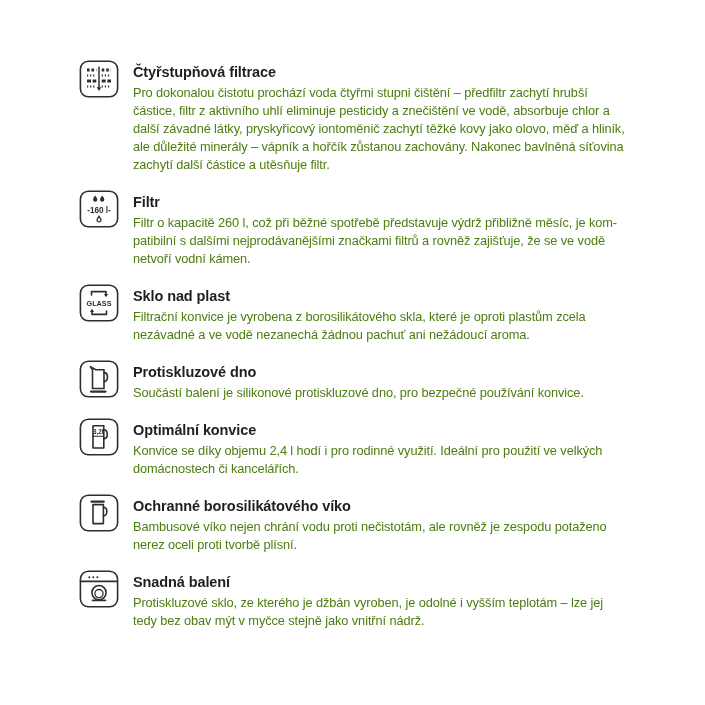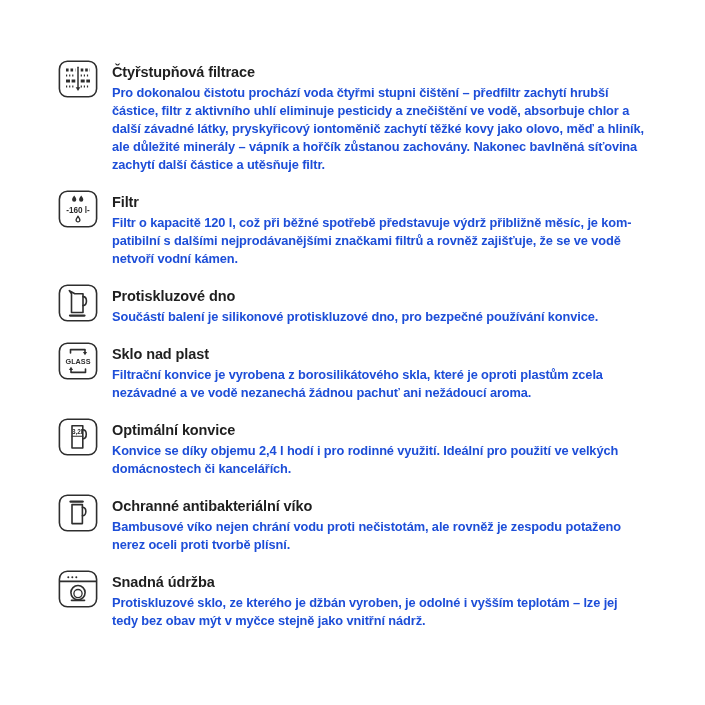--- a/index.html
+++ b/index.html
@@ -7,21 +7,21 @@
     padding: 0;
     width: 705px;
     height: 705px;
     background: #ffffff;
     font-family: "Liberation Sans", sans-serif;
   }
   .page {
     box-sizing: border-box;
     width: 705px;
     height: 705px;
-    padding: 59px 42px 0 58px;
+    padding: 59px 42px 0 79px;
     overflow: hidden;
   }
   .feature {
     display: flex;
     align-items: flex-start;
     margin-bottom: 15px;
   }
   .icon-box {
     width: 48px;
     height: 40px;
@@ -38,24 +38,23 @@
     font-size: 14.5px;
     line-height: 17px;
     font-weight: 700;
     color: #1f1f1f;
     letter-spacing: -0.1px;
   }
   .txt p {
     margin: 0;
     font-size: 12.8px;
     line-height: 18px;
-    color: #1d4ed8;
+    color: #4d7c0f;
     white-space: pre-line;
     letter-spacing: -0.1px;
-    font-weight: bold;
   }
 </style>
 </head>
 <body>
 
 <div class="page">
 
   <section class="feature">
     <div class="icon-box">
       <svg viewBox="0 0 40 40" width="40" height="40" fill="none" stroke="#2e2e2e" stroke-width="1.6" stroke-linecap="round" stroke-linejoin="round">
@@ -89,56 +88,56 @@
       <svg viewBox="0 0 40 40" width="40" height="40" fill="none" stroke="#2e2e2e" stroke-width="1.6" stroke-linecap="round" stroke-linejoin="round">
         <rect x="1.4" y="2.2" width="37.2" height="35.6" rx="8"></rect>
         <path d="M16.2,6.6 c1.3,1.9 2.1,2.9 2.1,4.1 a2.1,2.1 0 1 1 -4.2,0 c0,-1.2 0.8,-2.2 2.1,-4.1 z" fill="#2e2e2e" stroke="none"></path>
         <path d="M23.2,6.6 c1.3,1.9 2.1,2.9 2.1,4.1 a2.1,2.1 0 1 1 -4.2,0 c0,-1.2 0.8,-2.2 2.1,-4.1 z" fill="#2e2e2e" stroke="none"></path>
         <text x="20" y="24.3" font-size="8.2" font-weight="bold" text-anchor="middle" fill="#2e2e2e" stroke="none">-160 l-</text>
         <path d="M20,27.2 c1.2,1.8 1.9,2.7 1.9,3.8 a1.9,1.9 0 1 1 -3.8,0 c0,-1.1 0.7,-2 1.9,-3.8 z" stroke-width="1.3"></path>
       </svg>
     </div>
     <div class="txt">
       <h3>Filtr</h3>
-      <p>Filtr o kapacitě 120 l, což při běžné spotřebě představuje výdrž přibližně měsíc, je kom-
+      <p>Filtr o kapacitě 260 l, což při běžné spotřebě představuje výdrž přibližně měsíc, je kom-
 patibilní s dalšími nejprodávanějšími značkami filtrů a rovněž zajišťuje, že se ve vodě
 netvoří vodní kámen.</p>
-    </div>
-  </section>
-
-  <section class="feature">
-    <div class="icon-box">
-      <svg viewBox="0 0 40 40" width="40" height="40" fill="none" stroke="#2e2e2e" stroke-width="1.6" stroke-linecap="round" stroke-linejoin="round">
-        <rect x="1.4" y="2.2" width="37.2" height="35.6" rx="8"></rect>
-        <path d="M13.5,29.5 L13.5,10.8 L11.3,7.6 L16.8,10.8 L25,10.8 L25,29.5 Z"></path>
-        <path d="M25,13.6 c4.6,0 4.6,9 0,9"></path>
-        <line x1="12" y1="32.6" x2="26.5" y2="32.6" stroke-width="2.2"></line>
-      </svg>
-    </div>
-    <div class="txt">
-      <h3>Protiskluzové dno</h3>
-      <p>Součástí balení je silikonové protiskluzové dno, pro bezpečné používání konvice.</p>
     </div>
   </section>
 
   <section class="feature">
     <div class="icon-box">
       <svg viewBox="0 0 40 40" width="40" height="40" fill="none" stroke="#2e2e2e" stroke-width="1.6" stroke-linecap="round" stroke-linejoin="round">
         <rect x="1.4" y="2.2" width="37.2" height="35.6" rx="8"></rect>
         <path d="M12.5,12 L12.5,8.6 L27,8.6 L27,11.3"></path>
         <path d="M24.9,10.9 L27,14.2 L29.1,10.9 Z" fill="#2e2e2e" stroke="none"></path>
         <text x="20" y="23.2" font-size="7.6" font-weight="bold" text-anchor="middle" fill="#2e2e2e" stroke="none" textLength="25" lengthAdjust="spacingAndGlyphs">GLASS</text>
         <path d="M27.5,28 L27.5,31.4 L13,31.4 L13,28.7"></path>
         <path d="M10.9,29.1 L13,25.8 L15.1,29.1 Z" fill="#2e2e2e" stroke="none"></path>
       </svg>
     </div>
     <div class="txt">
       <h3>Sklo nad plast</h3>
       <p>Filtrační konvice je vyrobena z borosilikátového skla, které je oproti plastům zcela
 nezávadné a ve vodě nezanechá žádnou pachuť ani nežádoucí aroma.</p>
+    </div>
+  </section>
+
+  <section class="feature">
+    <div class="icon-box">
+      <svg viewBox="0 0 40 40" width="40" height="40" fill="none" stroke="#2e2e2e" stroke-width="1.6" stroke-linecap="round" stroke-linejoin="round">
+        <rect x="1.4" y="2.2" width="37.2" height="35.6" rx="8"></rect>
+        <path d="M13.5,29.5 L13.5,10.8 L11.3,7.6 L16.8,10.8 L25,10.8 L25,29.5 Z"></path>
+        <path d="M25,13.6 c4.6,0 4.6,9 0,9"></path>
+        <line x1="12" y1="32.6" x2="26.5" y2="32.6" stroke-width="2.2"></line>
+      </svg>
+    </div>
+    <div class="txt">
+      <h3>Protiskluzové dno</h3>
+      <p>Součástí balení je silikonové protiskluzové dno, pro bezpečné používání konvice.</p>
     </div>
   </section>
 
   <section class="feature">
     <div class="icon-box">
       <svg viewBox="0 0 40 40" width="40" height="40" fill="none" stroke="#2e2e2e" stroke-width="1.6" stroke-linecap="round" stroke-linejoin="round">
         <rect x="1.4" y="2.2" width="37.2" height="35.6" rx="8"></rect>
         <path d="M14,8.8 L24.8,8.8 L24.8,31 L14,31 Z"></path>
         <path d="M24.8,12.8 c4.6,0 4.6,9 0,9"></path>
         <line x1="14" y1="19.2" x2="24.8" y2="19.2" stroke-width="1.1"></line>
@@ -155,39 +154,39 @@
   <section class="feature">
     <div class="icon-box">
       <svg viewBox="0 0 40 40" width="40" height="40" fill="none" stroke="#2e2e2e" stroke-width="1.6" stroke-linecap="round" stroke-linejoin="round">
         <rect x="1.4" y="2.2" width="37.2" height="35.6" rx="8"></rect>
         <line x1="12.6" y1="8.6" x2="24.6" y2="8.6" stroke-width="2.4"></line>
         <path d="M14,11.6 L24.4,11.6 L24.4,30.6 L14,30.6 Z"></path>
         <path d="M24.4,14.2 c4.6,0 4.6,8.6 0,8.6"></path>
       </svg>
     </div>
     <div class="txt">
-      <h3>Ochranné antibakteriální víko</h3>
+      <h3>Ochranné borosilikátového víko</h3>
       <p>Bambusové víko nejen chrání vodu proti nečistotám, ale rovněž je zespodu potaženo
 nerez oceli proti tvorbě plísní.</p>
     </div>
   </section>
 
   <section class="feature">
     <div class="icon-box">
       <svg viewBox="0 0 40 40" width="40" height="40" fill="none" stroke="#2e2e2e" stroke-width="1.6" stroke-linecap="round" stroke-linejoin="round">
         <rect x="1.4" y="2.2" width="37.2" height="35.6" rx="8"></rect>
         <circle cx="10.3" cy="8.2" r="1" fill="#2e2e2e" stroke="none"></circle>
         <circle cx="14.3" cy="8.2" r="1" fill="#2e2e2e" stroke="none"></circle>
         <circle cx="18.3" cy="8.2" r="1" fill="#2e2e2e" stroke="none"></circle>
         <line x1="1.8" y1="12.4" x2="38.2" y2="12.4"></line>
         <circle cx="20" cy="23.6" r="7.1"></circle>
         <circle cx="20" cy="24.6" r="4.1" stroke-width="1.3"></circle>
         <line x1="13.5" y1="31.4" x2="26.5" y2="31.4"></line>
       </svg>
     </div>
     <div class="txt">
-      <h3>Snadná údržba</h3>
+      <h3>Snadná balení</h3>
       <p>Protiskluzové sklo, ze kterého je džbán vyroben, je odolné i vyšším teplotám – lze jej
 tedy bez obav mýt v myčce stejně jako vnitřní nádrž.</p>
     </div>
   </section>
 
 </div>
 
 </body></html>

